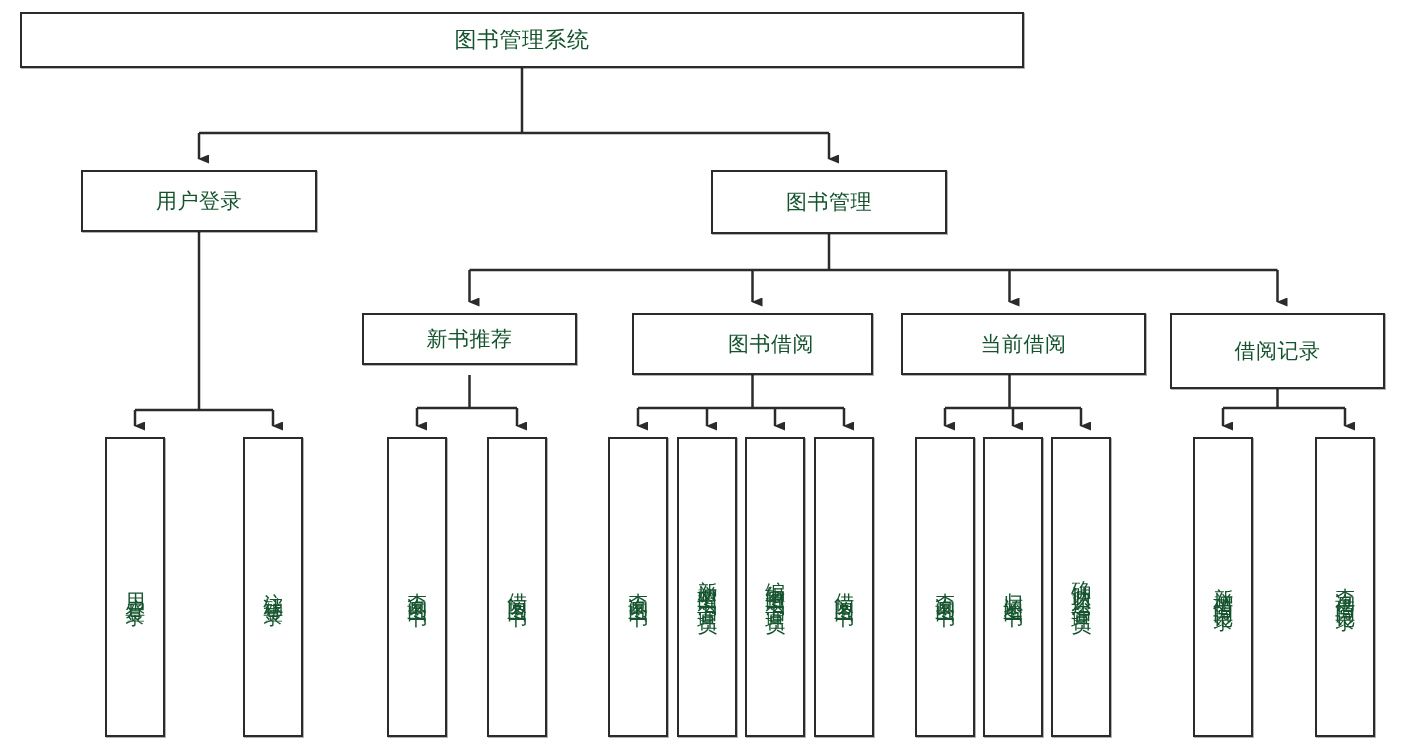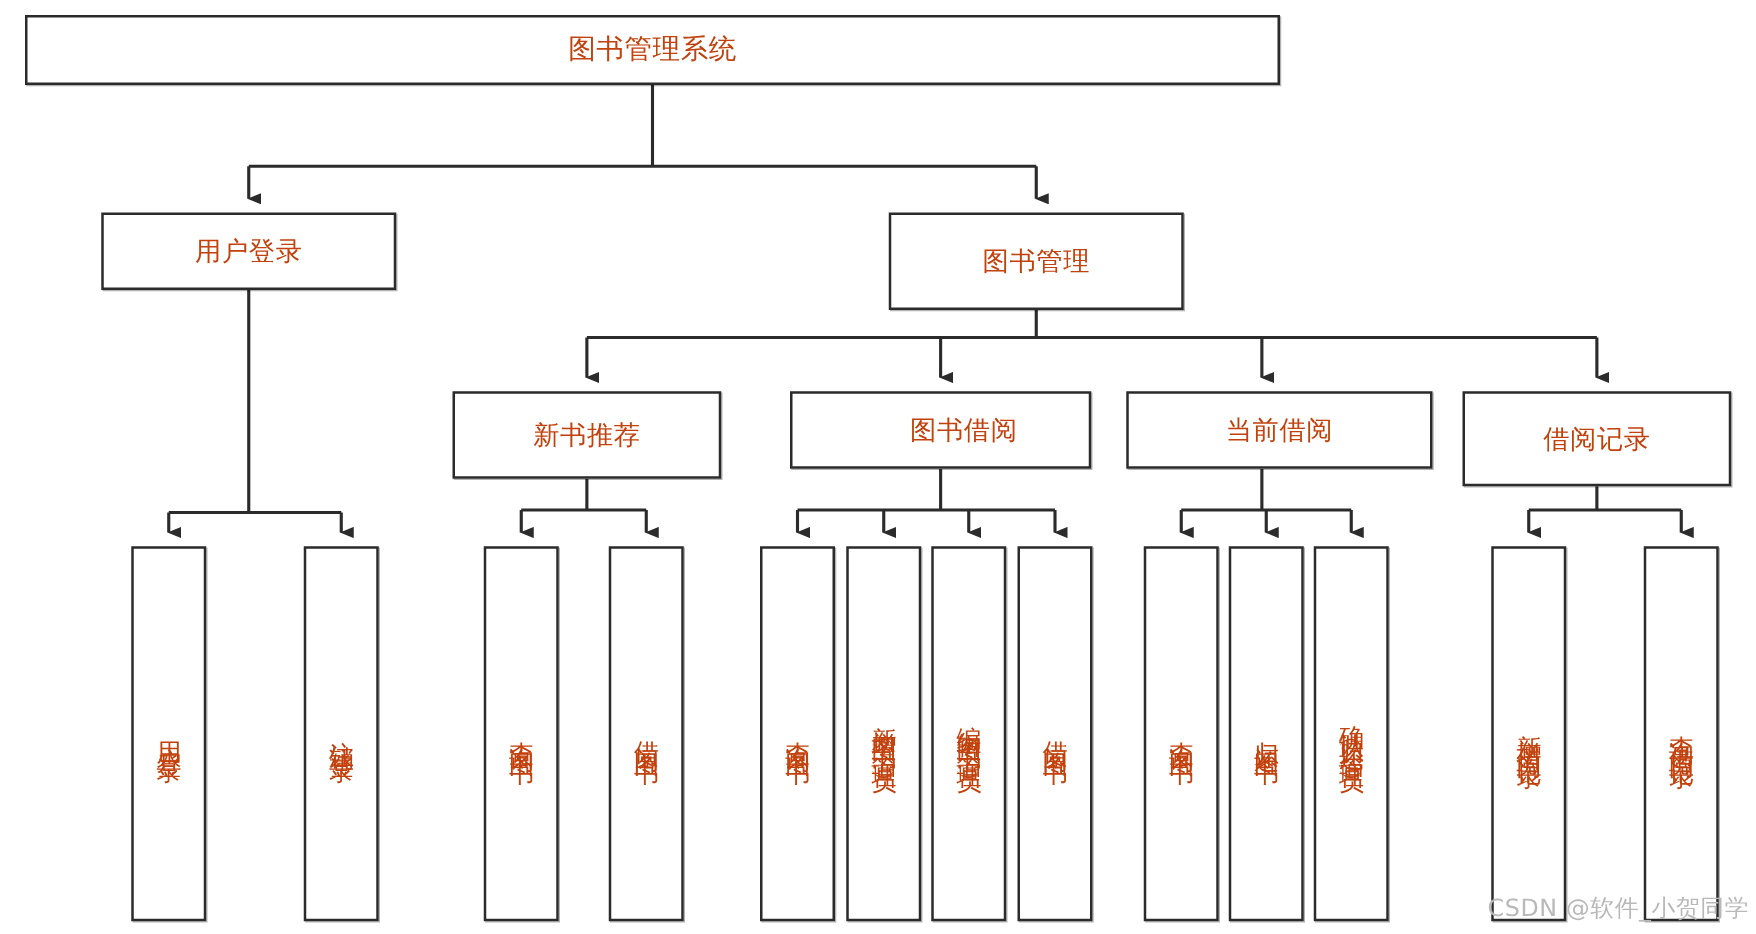--- a/index.html
+++ b/index.html
@@ -30,21 +30,21 @@
     position: absolute;
     box-sizing: border-box;
     background: #ffffff;
     border: 2px solid #2b2b2b;
     display: flex;
     align-items: center;
     justify-content: center;
     box-shadow: 1px 1px 0 rgba(0,0,0,0.30);
   }
   .node-label {
-    color: #c2410c;
+    color: #14532d;
     font-size: 21px;
     line-height: 1.18;
     letter-spacing: 0.5px;
     white-space: nowrap;
     text-align: center;
   }
   .node.vertical .node-label {
     writing-mode: vertical-rl;
     text-orientation: upright;
     letter-spacing: 5px;
@@ -108,24 +108,24 @@
         <line x1="1345" y1="408" x2="1345" y2="426" stroke="#2b2b2b" stroke-width="2.5" marker-end="url(#arrowhead)"></line>
       </g>
   </svg>
   <div id="node-layer">
       <div class="node root" style="left: 20px; top: 12px; width: 1004px; height: 56px;">
         <span class="node-label">图书管理系统</span>
       </div>
       <div class="node" style="left: 81px; top: 170px; width: 236px; height: 62px;">
         <span class="node-label">用户登录</span>
       </div>
-      <div class="node" style="left: 711px; top: 170px; width: 236px; height: 78px;">
+      <div class="node" style="left: 711px; top: 170px; width: 236px; height: 64px;">
         <span class="node-label">图书管理</span>
       </div>
-      <div class="node" style="left: 362px; top: 313px; width: 215px; height: 70px;">
+      <div class="node" style="left: 362px; top: 313px; width: 215px; height: 52px;">
         <span class="node-label">新书推荐</span>
       </div>
       <div class="node" style="left: 632px; top: 313px; width: 241px; height: 62px; padding-left: 37px;">
         <span class="node-label">图书借阅</span>
       </div>
       <div class="node" style="left: 901px; top: 313px; width: 245px; height: 62px;">
         <span class="node-label">当前借阅</span>
       </div>
       <div class="node" style="left: 1170px; top: 313px; width: 215px; height: 76px;">
         <span class="node-label">借阅记录</span>
@@ -163,14 +163,13 @@
       <div class="node vertical" style="left: 1051px; top: 437px; width: 60px; height: 300px;">
         <span class="node-label">确认归还（管理员）</span>
       </div>
       <div class="node vertical" style="left: 1193px; top: 437px; width: 60px; height: 300px;">
         <span class="node-label">新增借阅记录</span>
       </div>
       <div class="node vertical" style="left: 1315px; top: 437px; width: 60px; height: 300px;">
         <span class="node-label">查询借阅记录</span>
       </div>
     </div>
-  <div class="watermark" style="left: 1190px; top: 714px;">CSDN @软件_小贺同学</div>
 </div>
 
 </body></html>

